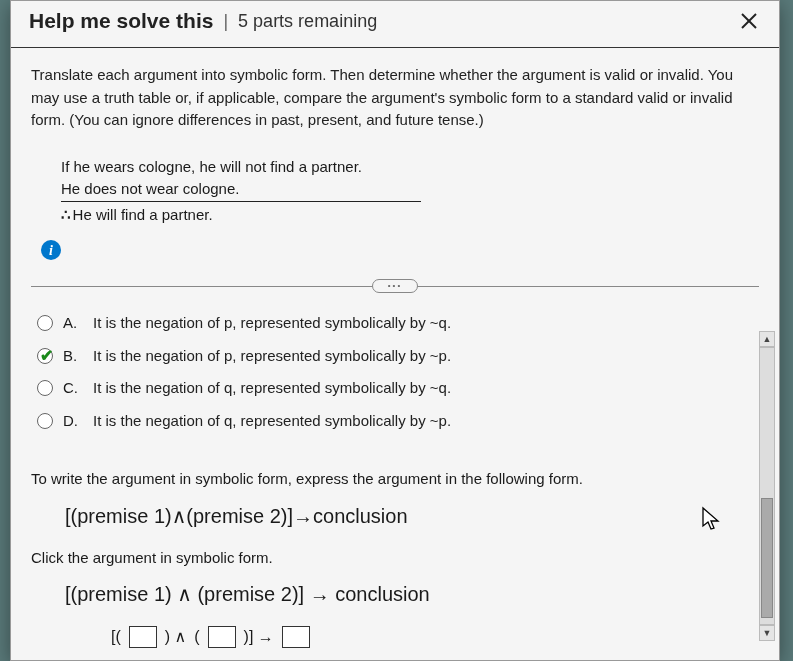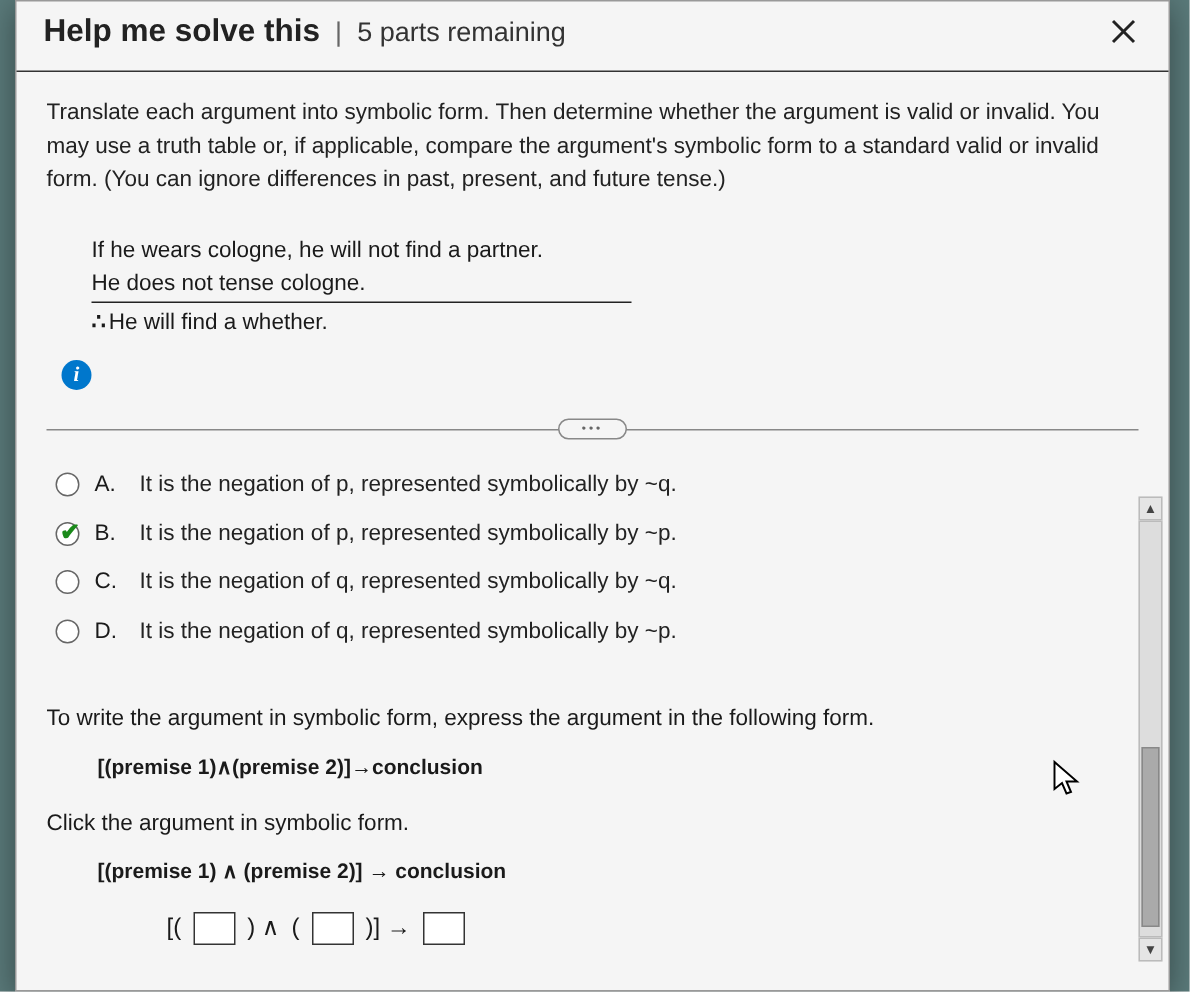--- a/index.html
+++ b/index.html
@@ -129,21 +129,21 @@
       position: absolute;
       left: 2px;
       top: -5px;
       color: #1a8a1a;
       font-size: 16px;
       font-weight: bold;
     }
     .choice-letter { font-weight: normal; width: 20px; }
     .choice-text { color: #222; }
     .sec-text { margin: 12px 0 10px 0; }
-    .formula { padding-left: 34px; margin: 10px 0 16px 0; font-size: 14px; font-weight: bold; }
+    .formula { padding-left: 34px; margin: 10px 0 16px 0; font-size: 20px; }
     .input-row {
       padding-left: 80px;
       display: flex;
       align-items: center;
       gap: 8px;
       margin-top: 8px;
       font-size: 16px;
     }
     .input-box {
       width: 28px; height: 22px;
@@ -200,24 +200,24 @@
     </div>
   </div>
 
   <div class="content">
 
     <p class="instructions">Translate each argument into symbolic form. Then determine whether the argument is valid or invalid. You may use a truth table or, if applicable, compare the argument's symbolic form to a standard valid or invalid form. (You can ignore differences in past, present, and future tense.)</p>
 
     <div class="argument">
       <div class="premise">If he wears cologne, he will not find a partner.</div>
       <div class="premise">
-        <span class="premise-underline">He does not tense cologne.</span>
+        <span class="premise-underline">He does not wear cologne.</span>
       </div>
       <div class="conclusion-line">
-        <span class="therefore">∴</span><span>He will find a whether.</span>
+        <span class="therefore">∴</span><span>He will find a partner.</span>
       </div>
     </div>
 
     <div class="info-row">
       <span class="info-icon">i</span>
     </div>
 
     <div class="divider-wrap">
       <div class="divider-line"></div>
       <div class="divider-handle">•••</div>

